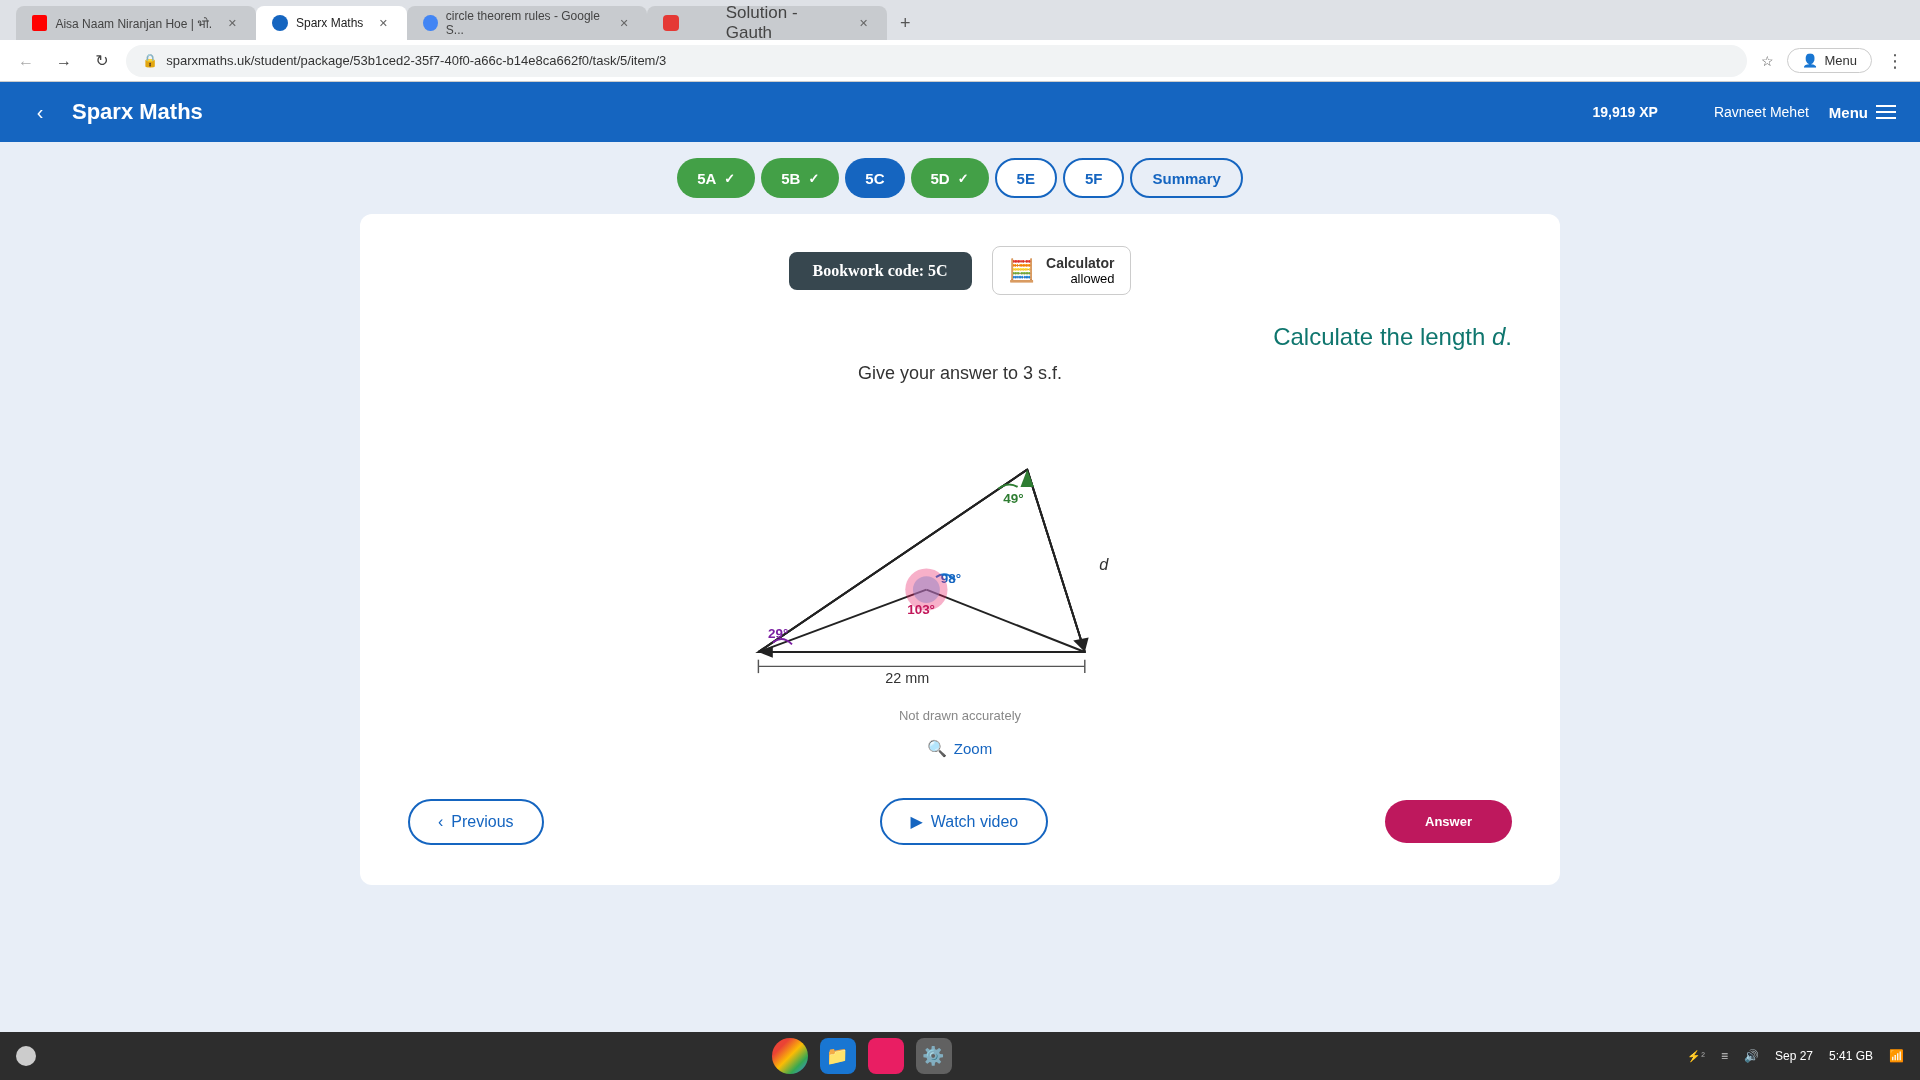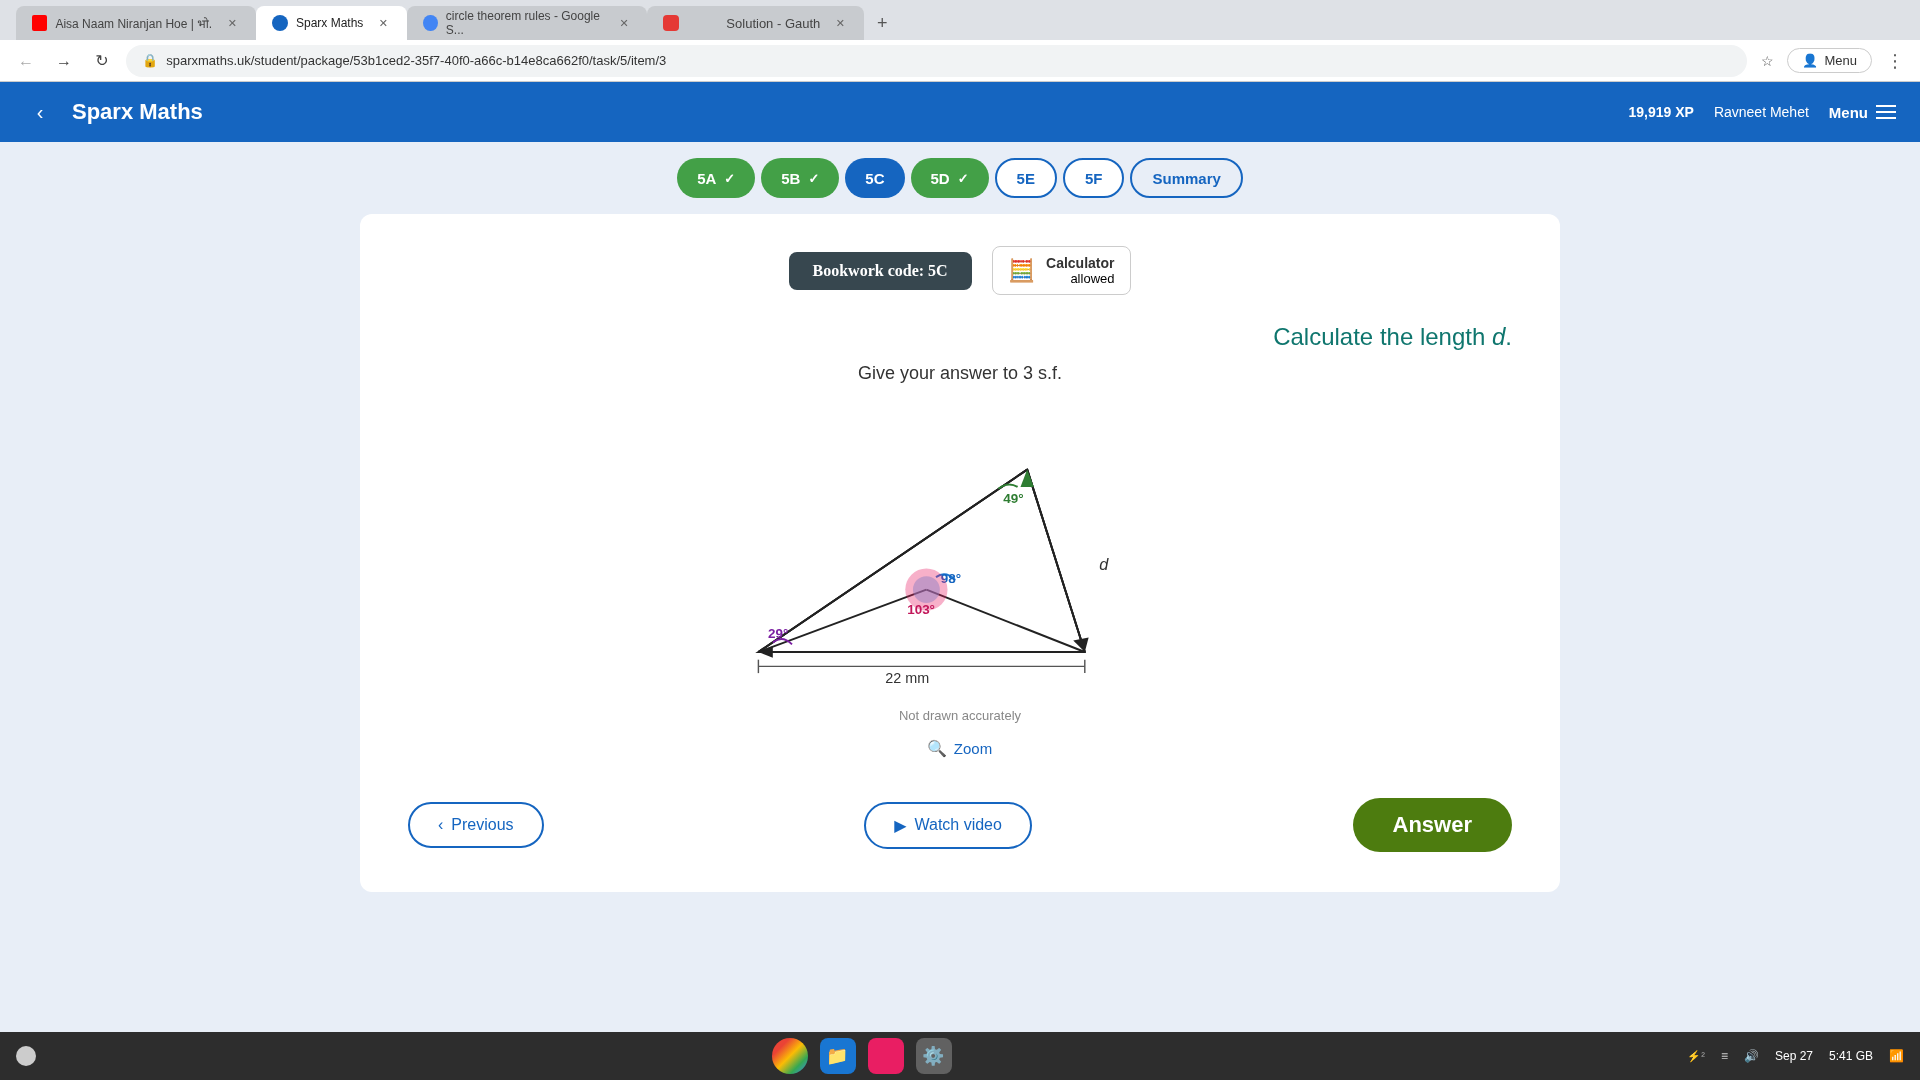--- a/index.html
+++ b/index.html
@@ -24,21 +24,21 @@
     .addr-icon { width: 20px; height: 20px; display: flex; align-items: center; justify-content: center; font-size: 14px; color: #555; cursor: pointer; }
     .guest-btn { border: 1px solid #ccc; border-radius: 20px; padding: 4px 14px; font-size: 13px; color: #333; cursor: pointer; display: flex; align-items: center; gap: 6px; }
     .menu-dots { font-size: 18px; color: #555; cursor: pointer; padding: 0 4px; }
 
     
     .sparx-header { background: #1565c0; height: 60px; display: flex; align-items: center; padding: 0 24px; gap: 16px; }
     .back-arrow { color: white; font-size: 20px; cursor: pointer; width: 32px; height: 32px; display: flex; align-items: center; justify-content: center; border-radius: 50%; }
     .sparx-logo { color: white; font-size: 22px; font-weight: 700; flex: 1; }
     .header-right { display: flex; align-items: center; gap: 20px; color: white; font-size: 14px; }
     .xp-badge { color: #fff; font-weight: 600; }
-    .user-name { color: #fff; }
+    .user-name { color: #fff; margin-left: 36px; }
     .menu-btn { display: flex; align-items: center; gap: 8px; color: white; font-size: 15px; cursor: pointer; font-weight: 700; }
     .hamburger { display: flex; flex-direction: column; gap: 4px; }
     .hamburger span { width: 20px; height: 2px; background: white; display: block; }
 
     
     .task-tabs { display: flex; align-items: center; justify-content: center; gap: 6px; padding: 16px 0 8px 0; background: #e8eef7; }
     .task-tab { height: 40px; padding: 0 20px; border-radius: 20px; display: flex; align-items: center; gap: 8px; font-size: 15px; font-weight: 600; cursor: pointer; }
     .task-tab.completed { background: #43a047; color: white; text-align: right; }
     .task-tab.active { background: #1565c0; color: white; }
     .task-tab.available { background: white; color: #1565c0; border: 2px solid #1565c0; }
@@ -62,21 +62,21 @@
     .diagram-note { text-align: center; color: #888; font-size: 13px; margin-top: 4px; margin-bottom: 16px; }
 
     
     .zoom-row { display: flex; justify-content: center; margin-bottom: 24px; }
     .zoom-btn { color: #1565c0; font-size: 15px; cursor: pointer; display: flex; align-items: center; gap: 6px; }
 
     
     .bottom-bar { display: flex; align-items: center; justify-content: space-between; padding: 16px 0 8px 0; }
     .prev-btn { border: 2px solid #1565c0; background: white; color: #1565c0; padding: 12px 28px; border-radius: 28px; font-size: 16px; cursor: pointer; display: flex; align-items: center; gap: 8px; font-weight: 500; }
     .watch-btn { border: 2px solid #1565c0; background: white; color: #1565c0; padding: 12px 28px; border-radius: 28px; font-size: 16px; cursor: pointer; display: flex; align-items: center; gap: 8px; font-weight: 500; }
-    .answer-btn { background: #4d7c0f; color: white; border: none; padding: 14px 40px; border-radius: 28px; font-size: 22px; font-weight: 600; cursor: pointer; }
+    .answer-btn { background: #be185d; color: white; border: none; padding: 14px 40px; border-radius: 28px; font-size: 13px; font-weight: 600; cursor: pointer; }
 
     
     .taskbar { position: fixed; bottom: 0; left: 0; width: 100%; height: 48px; background: #2d2d2d; display: flex; align-items: center; justify-content: space-between; padding: 0 16px; z-index: 100; }
     .taskbar-left { display: flex; align-items: center; }
     .taskbar-center { display: flex; align-items: center; gap: 12px; }
     .taskbar-right { display: flex; align-items: center; gap: 16px; color: white; font-size: 12px; }
     .taskbar-icon { width: 32px; height: 32px; border-radius: 50%; display: flex; align-items: center; justify-content: center; cursor: pointer; }
     .taskbar-icon.chrome { background: linear-gradient(135deg, #ea4335 25%, #fbbc05 50%, #34a853 75%, #4285f4); }
     .taskbar-icon.files { background: #1976d2; }
     .taskbar-icon.screen { background: #e91e63; }
@@ -105,21 +105,21 @@
       <span style="font-size:12px;">Sparx Maths</span>
       <div class="tab-close">✕</div>
     </div>
     <div class="tab inactive">
       <div class="tab-favicon" style="background:#4285f4; border-radius:50%;"></div>
       <span style="font-size:12px;">circle theorem rules - Google S...</span>
       <div class="tab-close">✕</div>
     </div>
     <div class="tab inactive">
       <div class="tab-favicon" style="background:#e53935; border-radius:4px;"></div>
-      <span style="font-size:13px;margin-left:39px;">Solution - Gauth</span>
+      <span style="font-size:17px;margin-left:39px;">Solution - Gauth</span>
       <div class="tab-close">✕</div>
     </div>
     <div class="new-tab-btn">+</div>
   </div>
 
   <div class="address-bar-row">
     <div class="nav-btn disabled">←</div>
     <div class="nav-btn">→</div>
     <div class="nav-btn">↻</div>
     <div class="address-bar">

